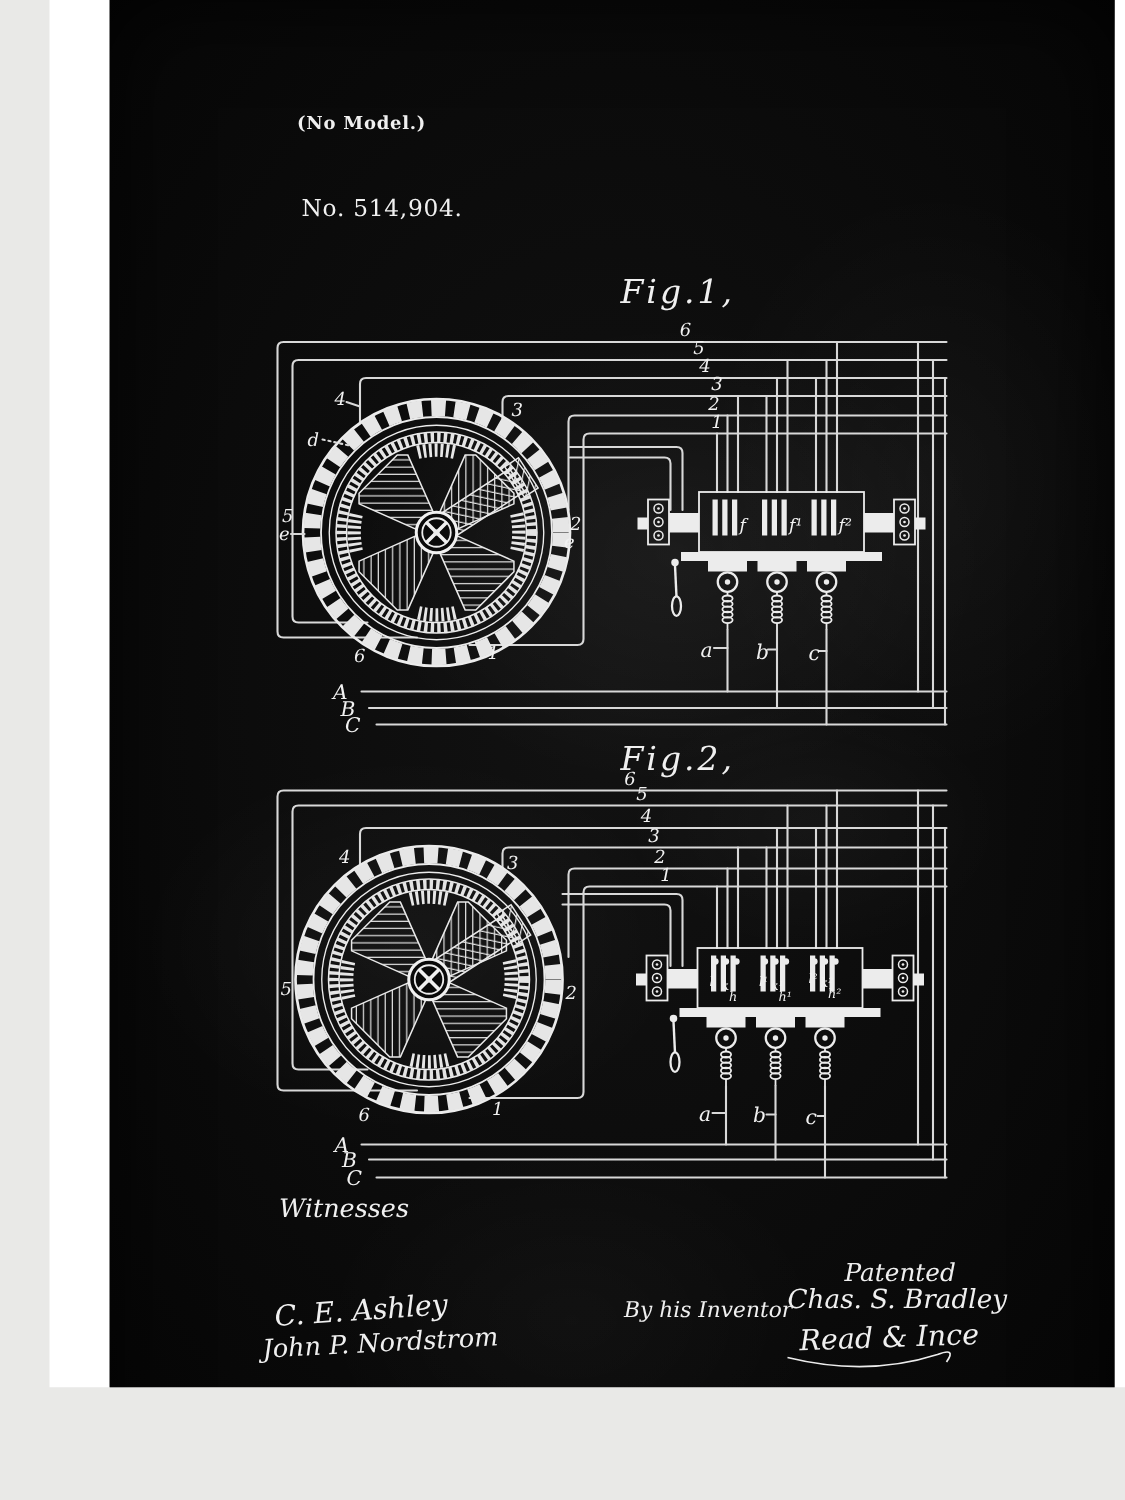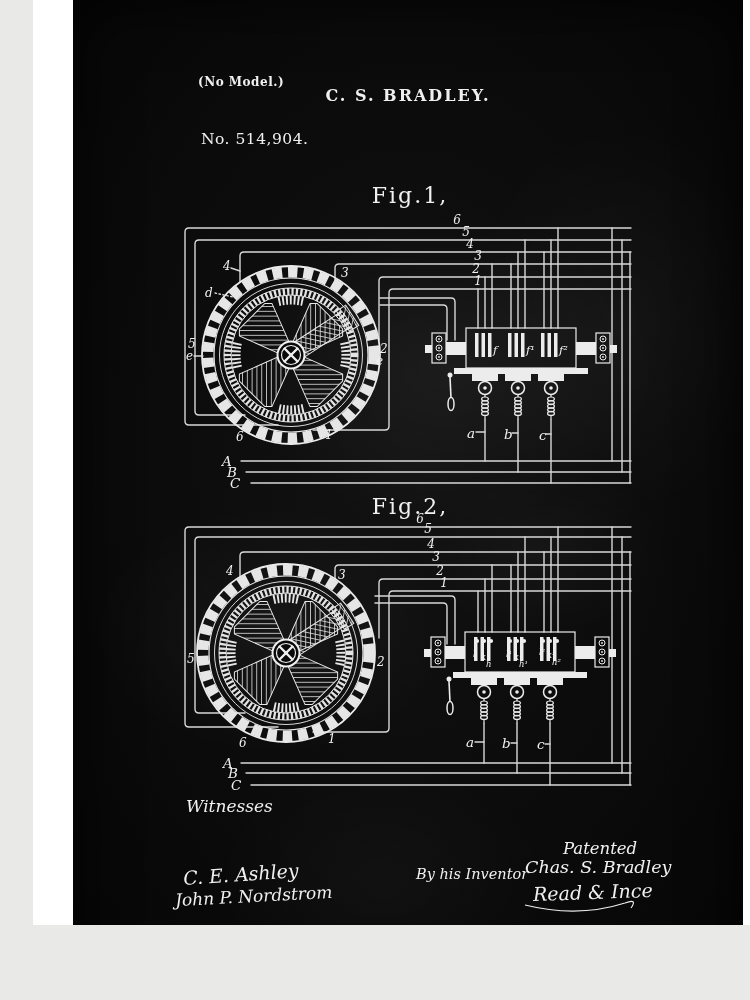--- a/index.html
+++ b/index.html
@@ -12,42 +12,41 @@
       radial-gradient(ellipse 220px 280px at 82% 32%, rgba(255,255,255,.035), transparent 70%),
       radial-gradient(ellipse 240px 170px at 46% 88%, rgba(255,255,255,.028), transparent 70%),
       radial-gradient(ellipse 180px 120px at 70% 55%, rgba(255,255,255,.03), transparent 70%),
       radial-gradient(ellipse 520px 760px at 50% 46%, #121212, #050505);
     box-shadow:inset 0 0 60px rgba(0,0,0,.8);}
   .t{position:absolute;white-space:nowrap;}
   .hdr-small{font-weight:bold;font-size:12px;letter-spacing:.5px;}
   .hdr-name{left:0;width:670px;text-align:center;font-weight:bold;font-size:16px;letter-spacing:2px;}
   .hdr-title{left:0;width:670px;text-align:center;font-weight:bold;font-size:12.5px;letter-spacing:1px;}
   .hdr-num{font-weight:normal;font-size:15.5px;letter-spacing:.5px;}
-  .figcap{font-size:22px;letter-spacing:2px;width:160px;text-align:center;}
+  .figcap{font-style:italic;font-size:22px;letter-spacing:2px;width:160px;text-align:right;}
   .script{font-style:italic;}
   .imprint{left:160px;width:350px;text-align:center;font-family:"Liberation Sans",sans-serif;
            font-weight:bold;font-size:7px;letter-spacing:1.4px;color:#c9c9c9;}
   svg.art{position:absolute;left:0;top:0;}
   .ln{stroke:#d8d8d8;stroke-width:1.4;fill:none;stroke-linecap:round;}
   .ik{stroke:#ececec;fill:none;}
   .fw{fill:#ececec;stroke:none;}
   text{fill:#f1f1f1;}
   .lbl{font:italic 12px "DejaVu Serif",serif;}
   .lblm{font:italic 13.5px "DejaVu Serif",serif;}
   .sm{font:italic 8.5px "DejaVu Serif",serif;}
   .fl{font:italic 11.5px "DejaVu Serif",serif;}
 </style>
 </head>
 <body>
 
 <div class="page">
  <div class="poster">
 
   <div class="t hdr-small" style="left:125px;top:75px">(No Model.)</div>
-  <div class="t hdr-name" style="top:86px">C. S. BRADLEY.</div>
   <div class="t hdr-num" style="left:128px;top:130px">No. 514,904.</div>
 
   <div class="t figcap" style="left:257px;top:183px">Fig.1,</div>
   <div class="t figcap" style="left:257px;top:494px">Fig.2,</div>
 
   <svg class="art" width="670" height="1000" viewBox="0 0 670 1000">
    <defs>
     <pattern id="hat1" width="4.8" height="4.8" patternUnits="userSpaceOnUse" patternTransform="rotate(45)">
       <line x1="0" y1="0" x2="0" y2="4.8" stroke="#e2e2e2" stroke-width="1.6"></line>
     </pattern>

